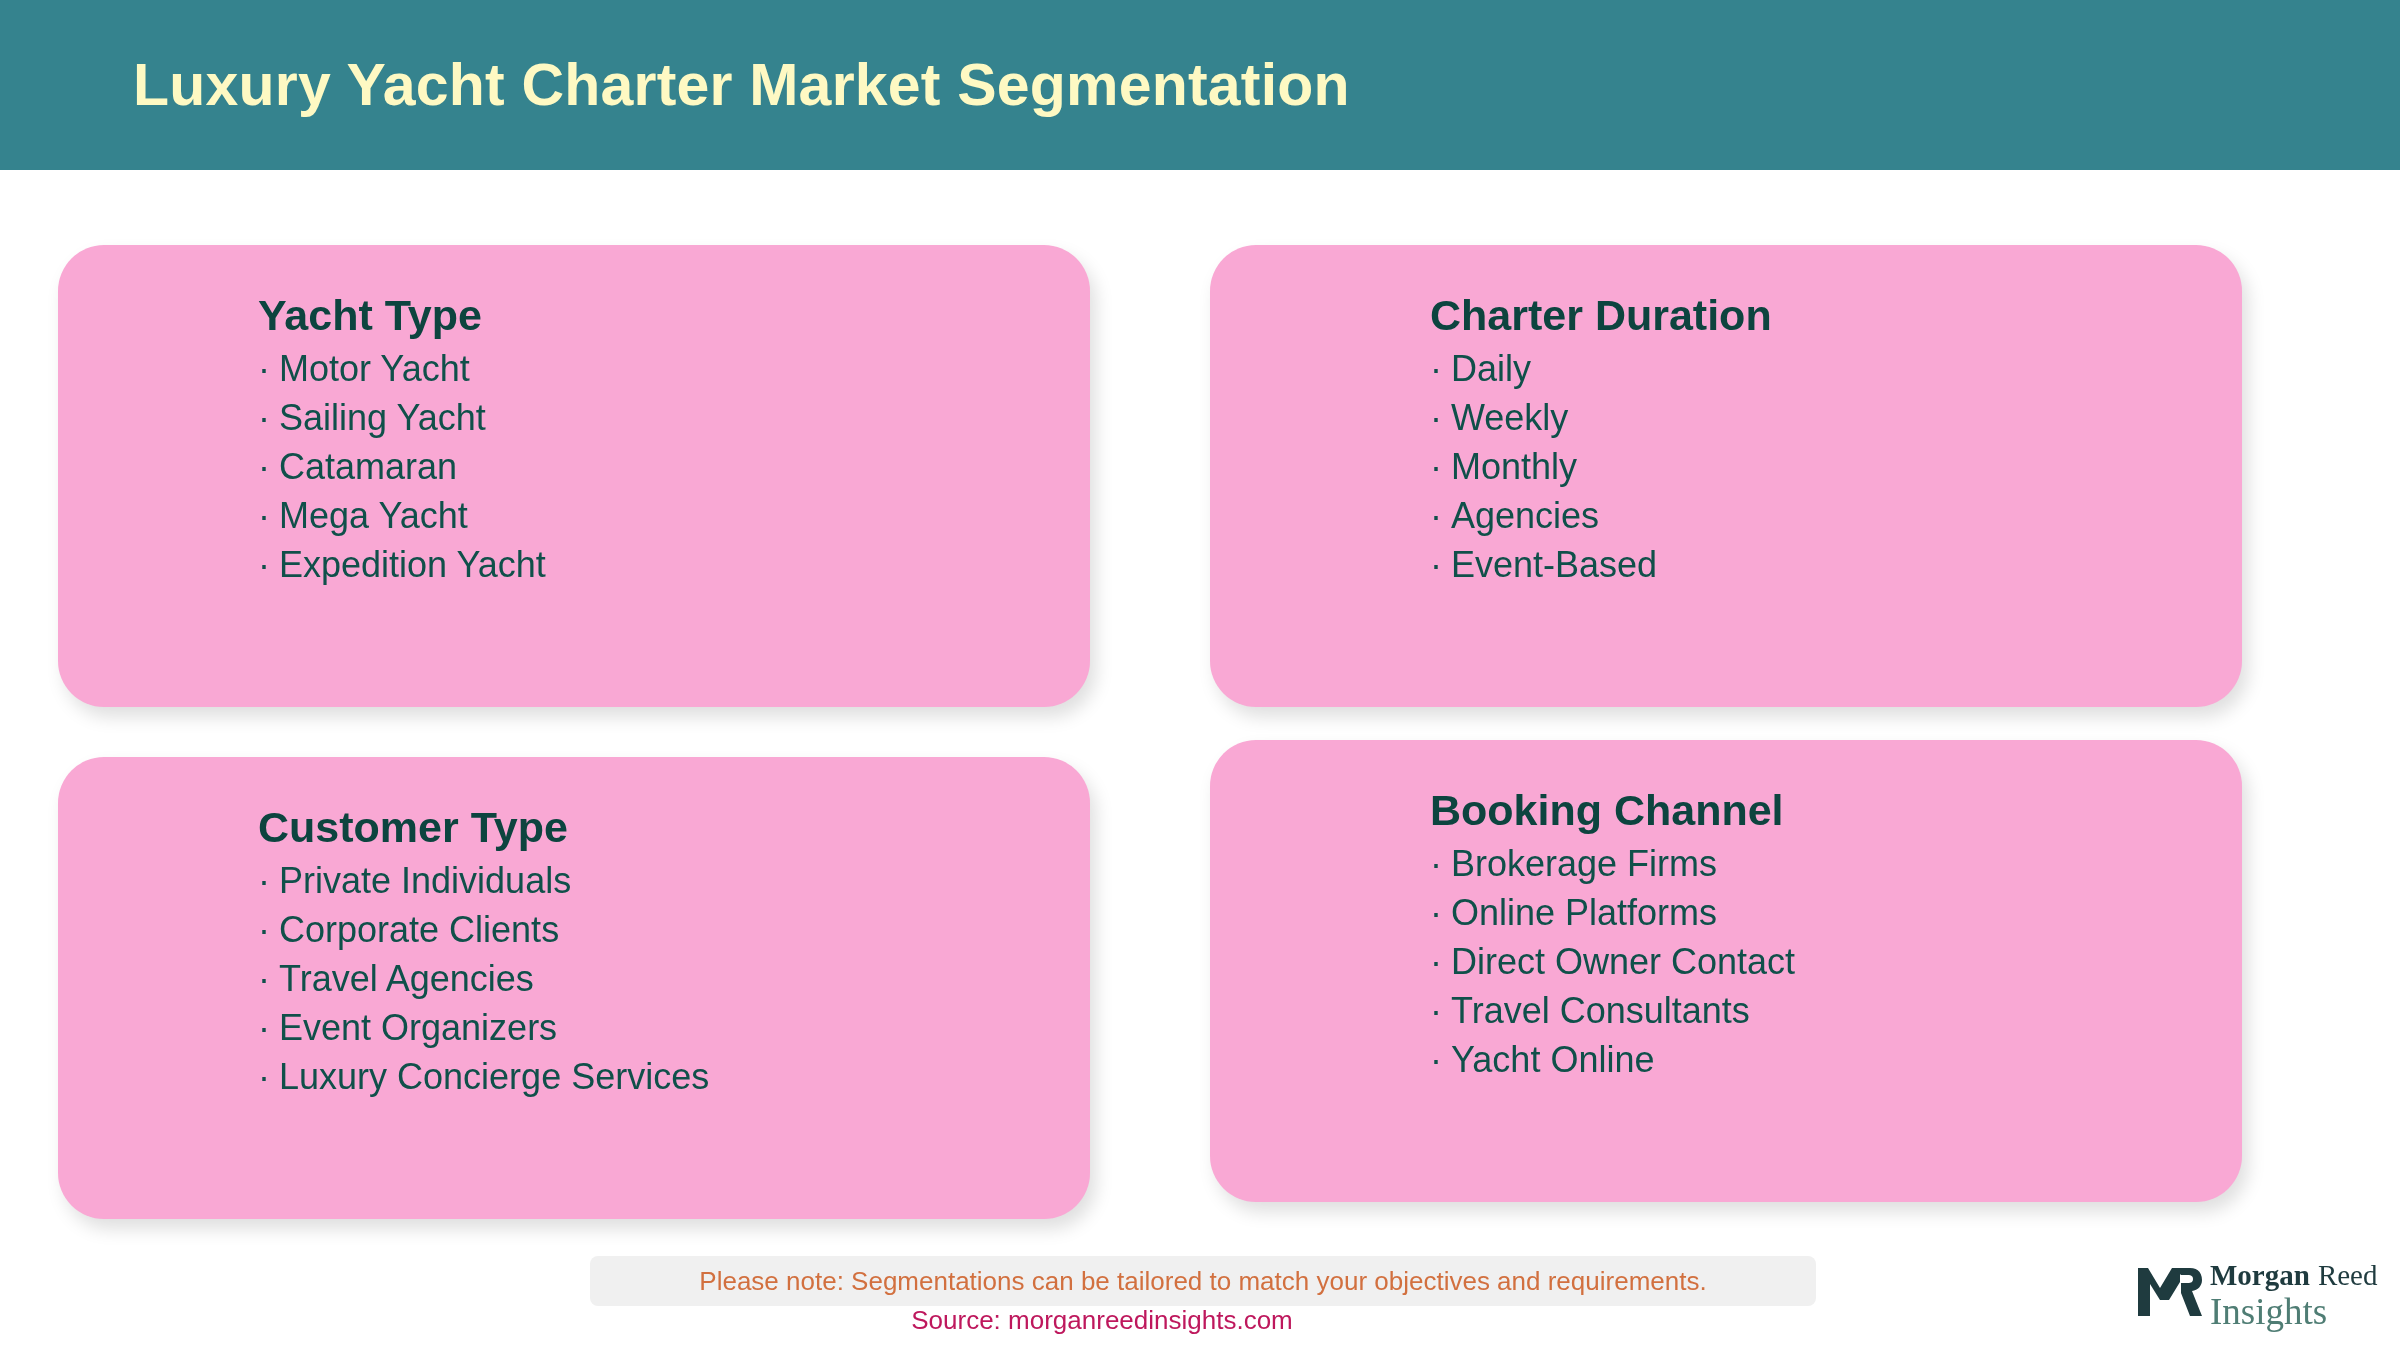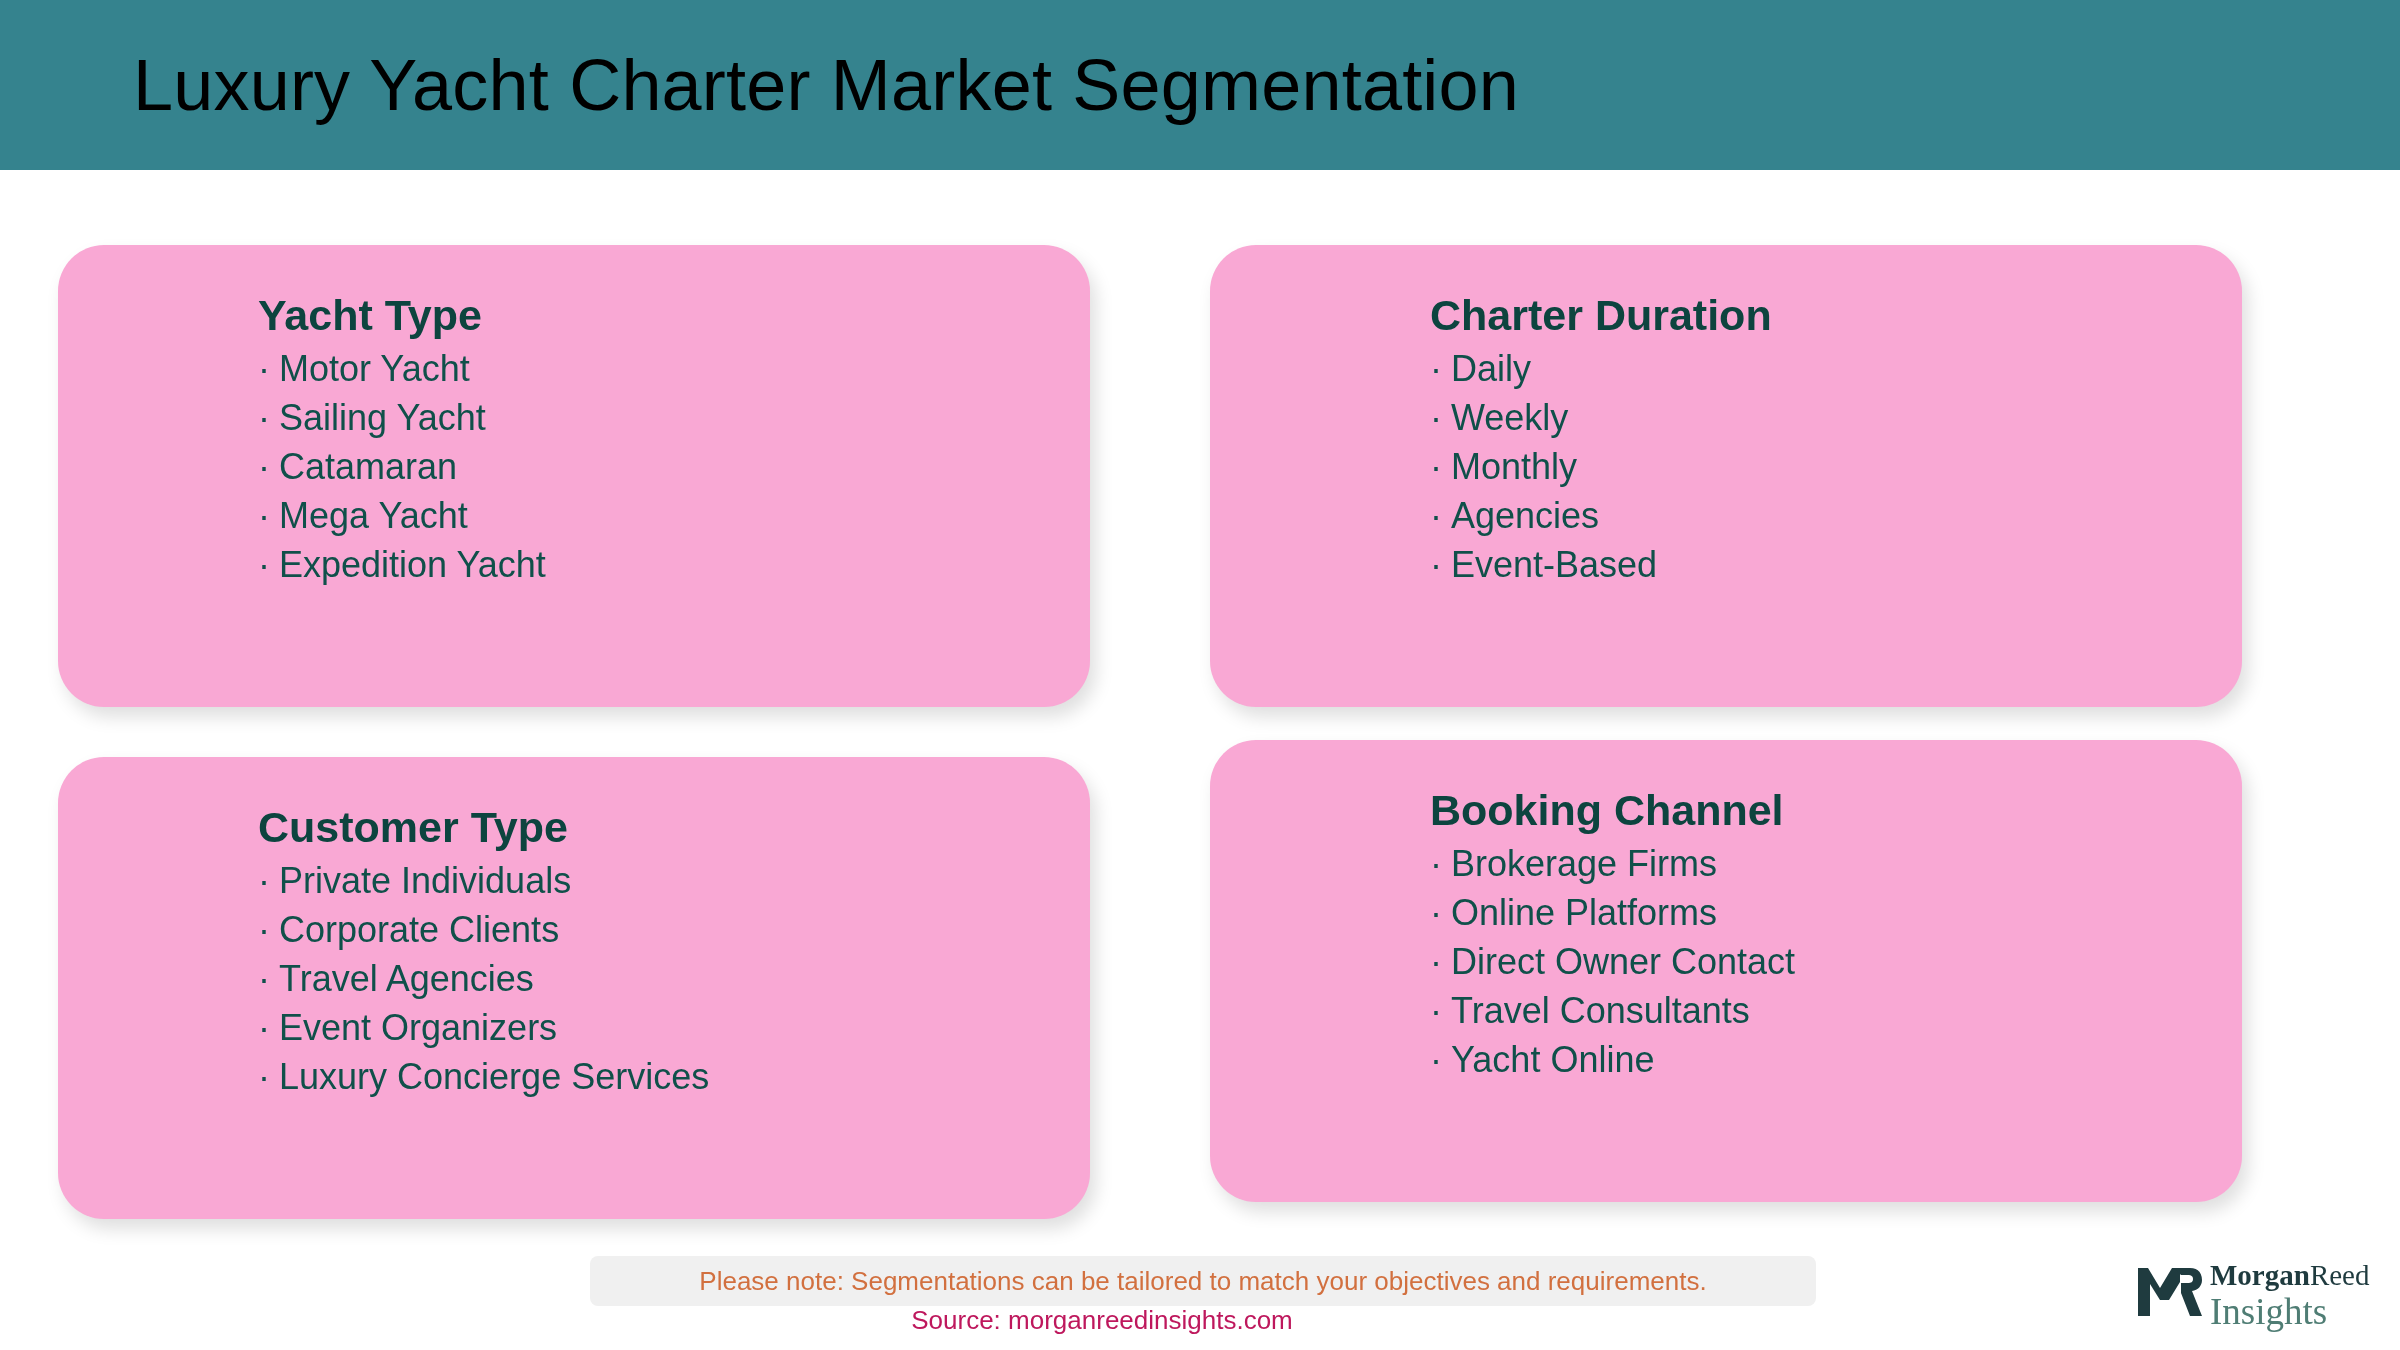--- a/index.html
+++ b/index.html
@@ -13,23 +13,23 @@
 
   
   .header {
     position:absolute; left:0; top:0;
     width:2400px; height:170px;
     background:#35838e;
     display:flex; align-items:center;
   }
   .header-title {
     margin-left:133px;
-    color:#000000;
-    font-size:72px;
-    font-weight:normal;
+    color:#fef9c3;
+    font-size:59px;
+    font-weight:bold;
     letter-spacing:0.2px;
     line-height:1;
     font-family:"Liberation Sans", sans-serif;
   }
 
   
   .cards { position:absolute; left:0; top:170px; width:2400px; height:1070px; }
 
   .card {
     position:absolute;
@@ -93,21 +93,21 @@
 
   
   .logo { position:absolute; left:2136px; top:1258px; width:230px; height:72px; }
   .logo-mark { position:absolute; left:0; top:8px; width:66px; height:52px; }
   .logo-words { position:absolute; left:74px; top:2px; }
   .logo-top {
     font-family:"Liberation Serif", serif;
     font-size:29px; line-height:1.06; color:#1f3b3f; white-space:nowrap;
   }
   .logo-top .mg { font-weight:bold; }
-  .logo-top .rd { font-weight:normal; }
+  .logo-top .rd { font-weight:normal;margin-left:8px; }
   .logo-bottom {
     font-family:"Liberation Serif", serif;
     font-size:37px; line-height:1.12; color:#4f7d74; white-space:nowrap;
   }
 </style>
 </head>
 <body>
 
 <div class="page">
 

